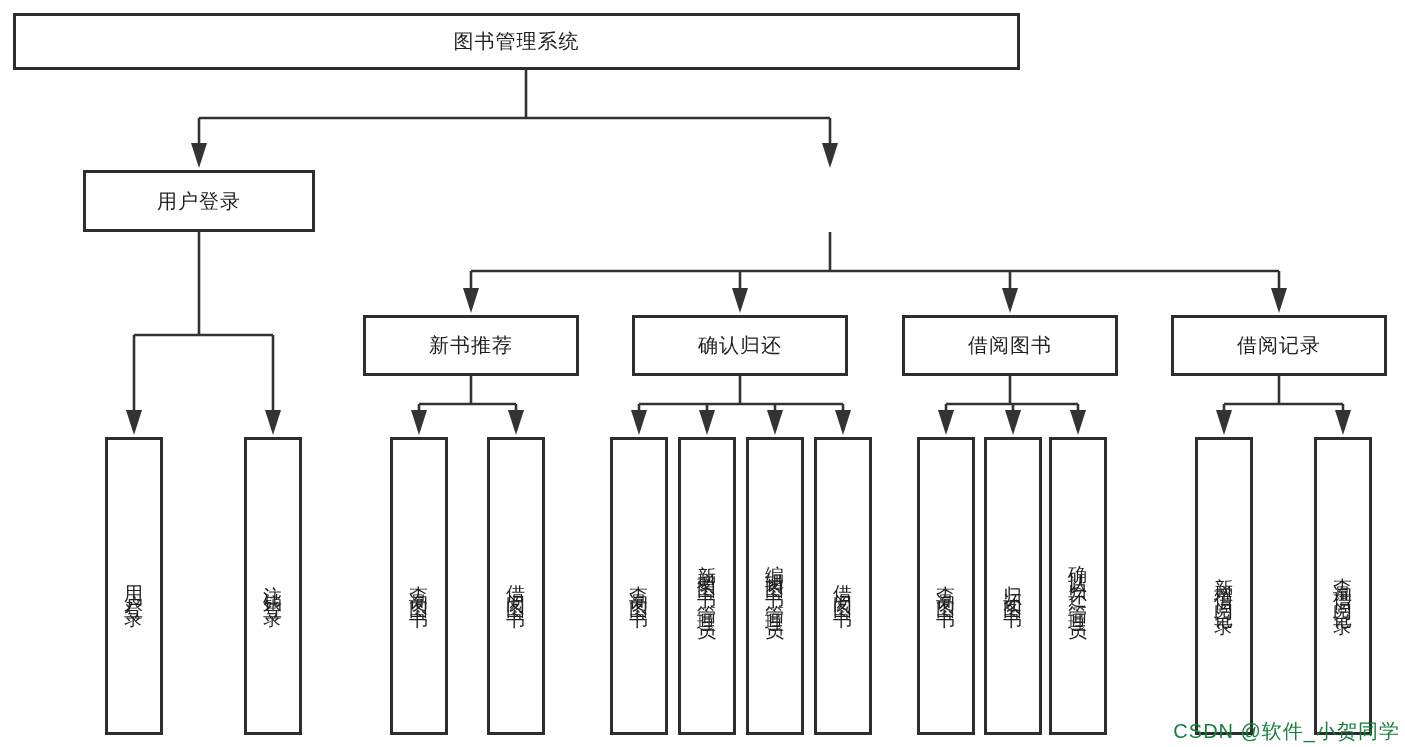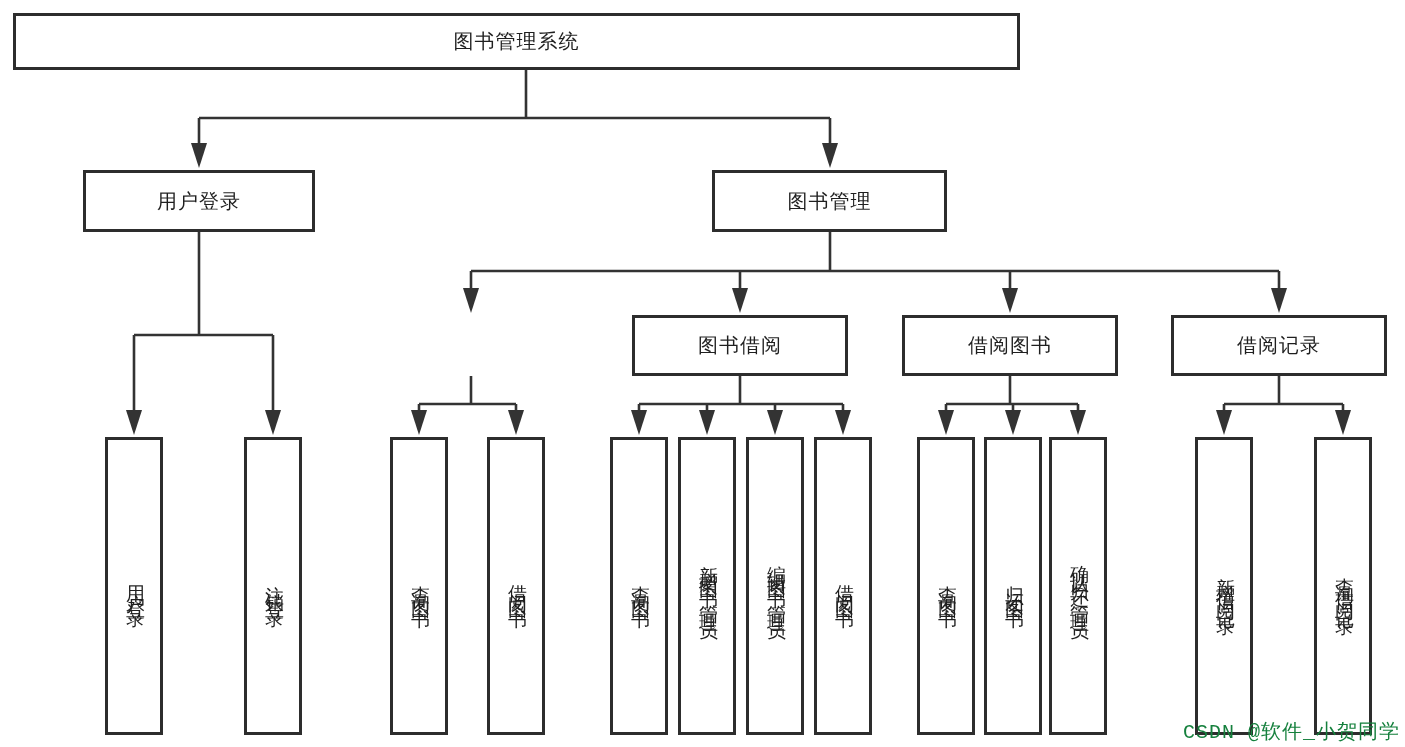--- a/index.html
+++ b/index.html
@@ -1,20 +1,20 @@
 <!DOCTYPE html>
 <html><head>
 <meta charset="utf-8">
 <style>
   html,body{margin:0;padding:0;background:#ffffff;}
   .stage{
     position:relative;
     width:1405px;height:747px;
     background:#ffffff;
-    font-family:Liberation Mono, monospace;
+    font-family:Liberation Sans, sans-serif;
     overflow:hidden;
   }
   .connector-layer{
     position:absolute;left:0;top:0;width:1405px;height:747px;
     pointer-events:none;
   }
   .node{
     position:absolute;
     box-sizing:border-box;
     background:#ffffff;
@@ -83,23 +83,23 @@
       <use href="#ah" x="1013" y="435"></use>
       <use href="#ah" x="1078" y="435"></use>
       <use href="#ah" x="1224" y="435"></use>
       <use href="#ah" x="1343" y="435"></use>
     </g>
   </svg>
 
   <div class="node" style="left:13px;top:13px;width:1007px;height:57px;">图书管理系统</div>
 
   <div class="node" style="left:83px;top:170px;width:232px;height:62px;">用户登录</div>
-  <div class="node" style="left:712px;top:170px;width:235px;height:62px;">图书管理</div>
 
-  <div class="node" style="left:632px;top:315px;width:216px;height:61px;">图书借阅</div>
+  <div class="node" style="left:363px;top:315px;width:216px;height:61px;">新书推荐</div>
+  <div class="node" style="left:632px;top:315px;width:216px;height:61px;">确认归还</div>
   <div class="node" style="left:902px;top:315px;width:216px;height:61px;">借阅图书</div>
   <div class="node" style="left:1171px;top:315px;width:216px;height:61px;">借阅记录</div>
 
   <div class="node leaf" style="left:105px;top:437px;width:58px;height:298px;">用户登录</div>
   <div class="node leaf" style="left:244px;top:437px;width:58px;height:298px;">注销登录</div>
 
   <div class="node leaf" style="left:390px;top:437px;width:58px;height:298px;">查询图书</div>
   <div class="node leaf" style="left:487px;top:437px;width:58px;height:298px;">借阅图书</div>
 
   <div class="node leaf" style="left:610px;top:437px;width:58px;height:298px;">查询图书</div>

